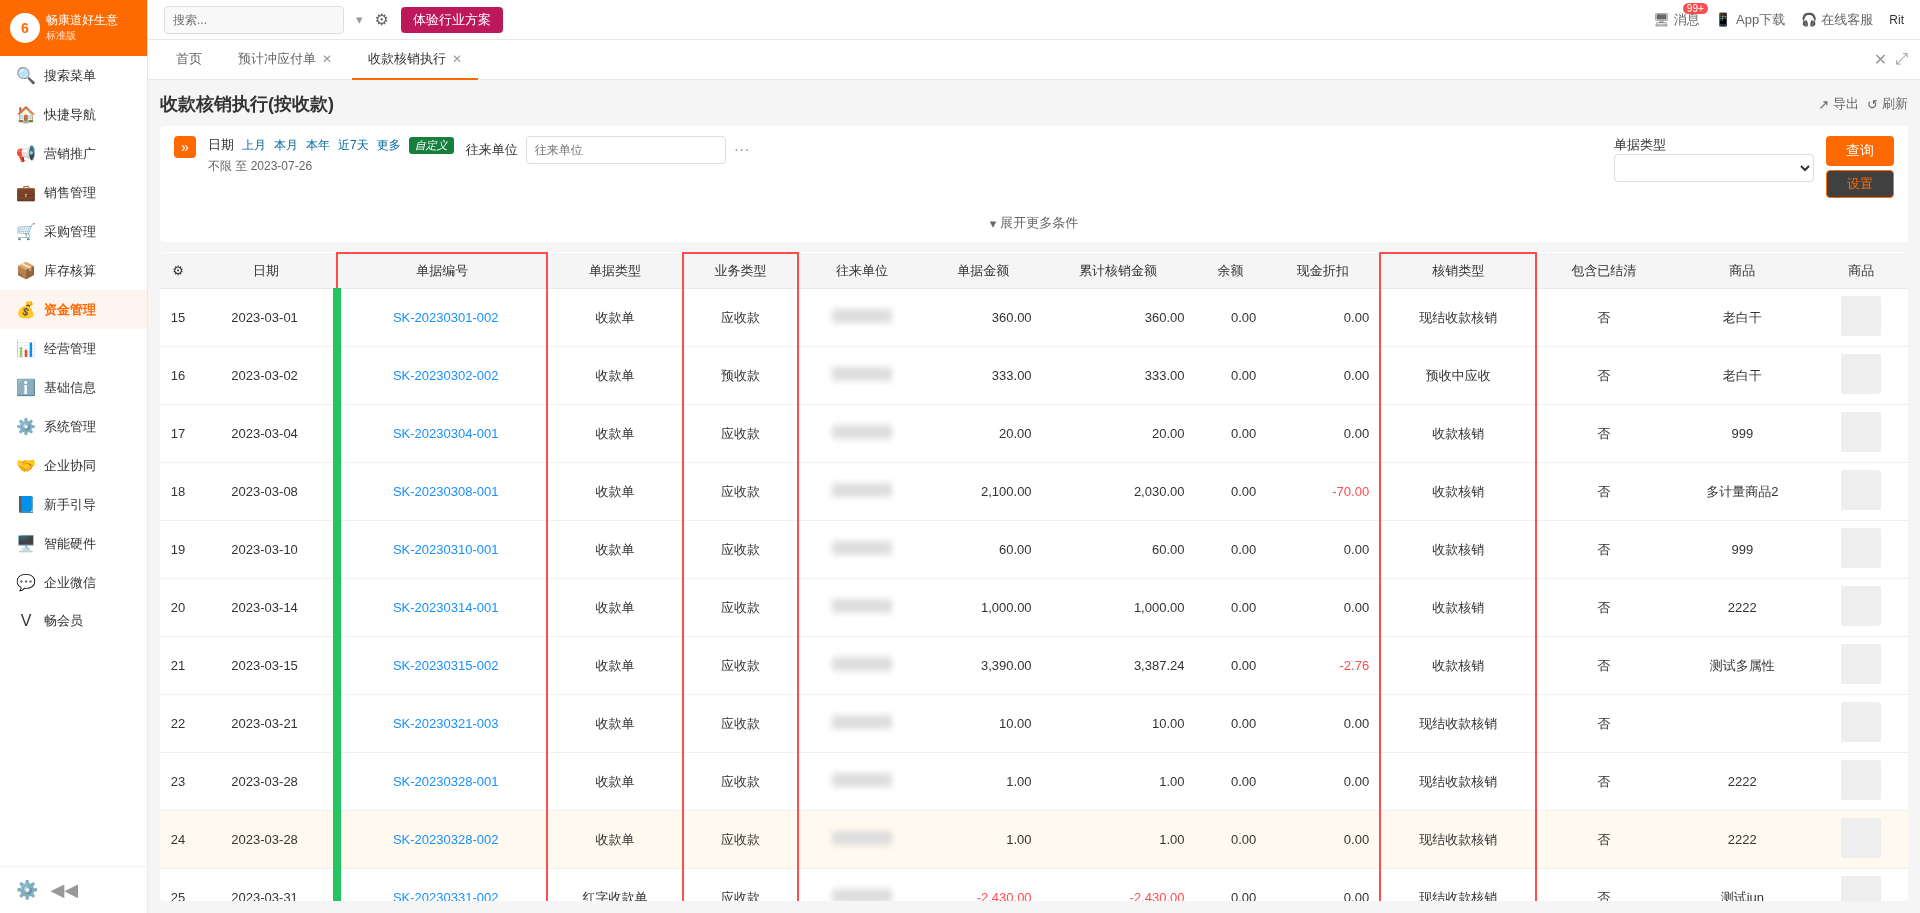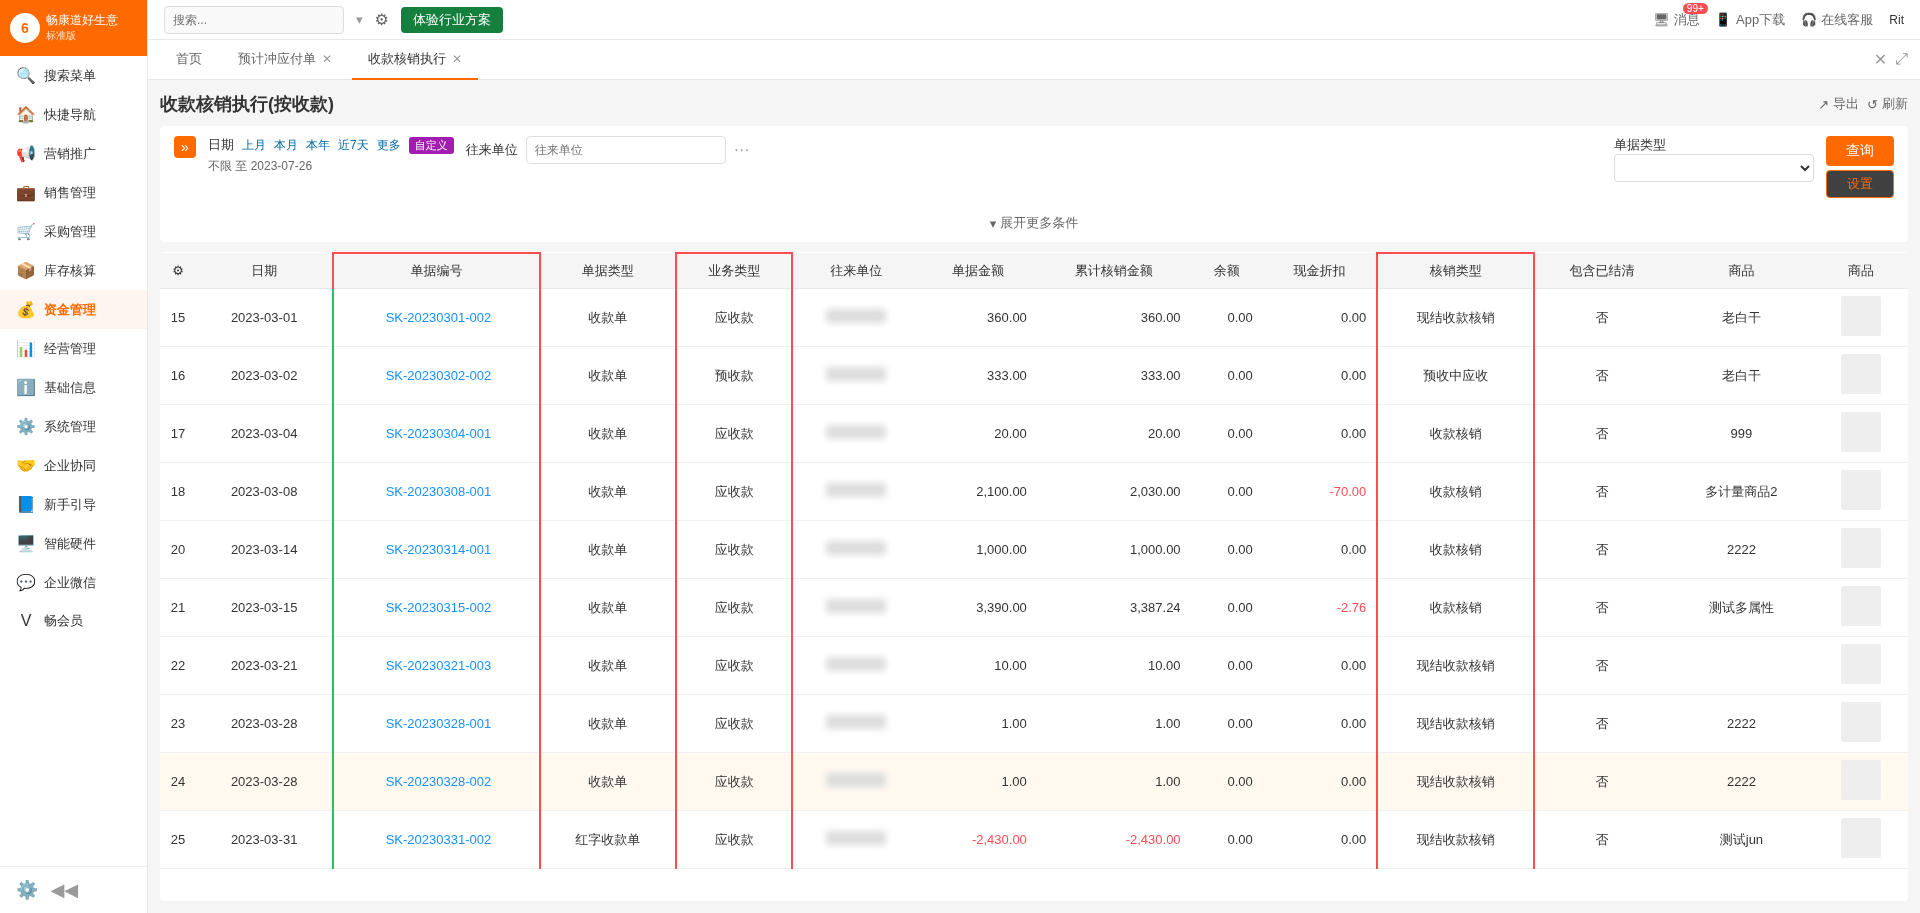--- a/index.html
+++ b/index.html
@@ -18,21 +18,21 @@
     .sidebar-bottom { padding: 12px 16px; display: flex; align-items: center; gap: 12px; border-top: 1px solid #f0f0f0; }
 
     
     .main { flex: 1; display: flex; flex-direction: column; overflow: hidden; }
 
     
     .topbar { height: 40px; background: #fff; border-bottom: 1px solid #e8e8e8; display: flex; align-items: center; padding: 0 16px; gap: 12px; }
     .topbar-input { flex: 0 0 180px; height: 28px; border: 1px solid #ddd; border-radius: 4px; padding: 0 8px; background: #f9f9f9; color: #999; font-size: 12px; }
     .topbar-chevron { color: #999; cursor: pointer; }
     .topbar-gear { color: #666; cursor: pointer; font-size: 16px; }
-    .topbar-btn-trial { background: #15803d; color: #fff; border: none; padding: 4px 12px; border-radius: 4px; cursor: pointer; font-size: 13px; }
+    .topbar-btn-trial { background: #be185d; color: #fff; border: none; padding: 4px 12px; border-radius: 4px; cursor: pointer; font-size: 13px; }
     .topbar-right { margin-left: auto; display: flex; align-items: center; gap: 16px; }
     .topbar-msg { display: flex; align-items: center; gap: 4px; color: #666; cursor: pointer; position: relative; }
     .topbar-badge { background: #ff4d4f; color: #fff; border-radius: 10px; padding: 0 4px; font-size: 10px; position: absolute; top: -8px; right: -8px; }
     .topbar-app { display: flex; align-items: center; gap: 4px; color: #666; cursor: pointer; }
     .topbar-service { display: flex; align-items: center; gap: 4px; color: #666; cursor: pointer; }
     .topbar-username { color: #333; font-size: 12px; }
 
     
     .tabs { height: 40px; background: #fff; border-bottom: 1px solid #e8e8e8; display: flex; align-items: center; padding: 0 12px; gap: 4px; }
     .tab { display: flex; align-items: center; gap: 6px; padding: 0 16px; height: 40px; cursor: pointer; color: #666; border-bottom: 2px solid transparent; font-size: 13px; white-space: nowrap; }
@@ -48,21 +48,21 @@
     .page-actions { display: flex; gap: 8px; }
     .btn-export { display: flex; align-items: center; gap: 4px; color: #666; cursor: pointer; font-size: 13px; }
     .btn-refresh { display: flex; align-items: center; gap: 4px; color: #666; cursor: pointer; font-size: 13px; }
 
     
     .filter-bar { background: #fff; border-radius: 4px; padding: 10px 14px; display: flex; align-items: flex-start; gap: 12px; flex-wrap: wrap; }
     .filter-expand-btn { background: #ff6a00; color: #fff; border: none; width: 22px; height: 22px; border-radius: 4px; cursor: pointer; display: flex; align-items: center; justify-content: center; font-size: 14px; flex-shrink: 0; }
     .filter-group { display: flex; flex-direction: column; gap: 4px; }
     .filter-date-row { display: flex; align-items: center; gap: 8px; flex-wrap: wrap; }
     .filter-link { color: #0369a1; cursor: pointer; font-size: 12px; text-decoration: none; }
-    .filter-custom-btn { background: #a21caf; color: #fff; border: none; padding: 1px 6px; border-radius: 3px; cursor: pointer; font-size: 11px; }
+    .filter-custom-btn { background: #15803d; color: #fff; border: none; padding: 1px 6px; border-radius: 3px; cursor: pointer; font-size: 11px; font-style: italic; }
     .filter-date-range { color: #666; font-size: 12px; }
     .filter-unit { flex: 1; display: flex; align-items: center; gap: 8px; }
     .filter-unit-input { flex: 0 0 200px; height: 28px; border: 1px solid #ddd; border-radius: 4px; padding: 0 8px; color: #999; font-size: 12px; }
     .filter-dots { color: #999; font-size: 16px; }
     .filter-type { flex: 0 0 200px; }
     .filter-select { height: 28px; border: 1px solid #ddd; border-radius: 4px; padding: 0 8px; color: #333; font-size: 12px; width: 100%; background: #fff; }
     .filter-query-btn { background: #ff6a00; color: #fff; border: none; padding: 5px 20px; border-radius: 4px; cursor: pointer; font-size: 14px; height: 30px; }
     .filter-setting-btn { color: #ff6a00; border: 1px solid #ff6a00; background: #404040; padding: 4px 12px; border-radius: 4px; cursor: pointer; font-size: 13px; height: 28px; }
     .filter-expand-row { width: 100%; display: flex; justify-content: center; }
     .expand-more-btn { color: #666; cursor: pointer; font-size: 12px; display: flex; align-items: center; gap: 4px; }
@@ -73,21 +73,21 @@
     thead tr { background: #f5f5f5; }
     th { padding: 8px 10px; text-align: center; color: #333; font-weight: 500; border-bottom: 1px solid #e8e8e8; white-space: nowrap; font-size: 13px; position: sticky; top: 0; background: #f5f5f5; z-index: 2; }
     td { padding: 7px 10px; text-align: center; border-bottom: 1px solid #f0f0f0; color: #333; font-size: 13px; white-space: nowrap; }
     tr.highlighted td { background: #fff9f0; }
     .td-link { color: #1890ff; cursor: pointer; text-decoration: none; }
     .td-red { color: #ff4d4f; }
     .td-right { text-align: right; }
     .col-settings { width: 36px; }
 
     
-    .col-order-no { border-left: 2px solid #22c55e; border-right: 2px solid #ff4d4f; padding-left: 14px; }
+    .col-order-no { border-left: 8px solid #22c55e; border-right: 2px solid #ff4d4f; padding-left: 14px; }
     .col-biz-type { border-left: 2px solid #ff4d4f; border-right: 2px solid #ff4d4f; }
     .col-cancel-type { border-left: 2px solid #ff4d4f; border-right: 2px solid #ff4d4f; }
     th.col-order-no-header { border-left: 2px solid #ff4d4f; border-right: 2px solid #ff4d4f; border-top: 2px solid #ff4d4f; }
     th.col-biz-type-header { border-left: 2px solid #ff4d4f; border-right: 2px solid #ff4d4f; border-top: 2px solid #ff4d4f; }
     th.col-cancel-type-header { border-left: 2px solid #ff4d4f; border-right: 2px solid #ff4d4f; border-top: 2px solid #ff4d4f; }
   </style>
 </head>
 <body>
 
 <div class="sidebar">
@@ -341,20 +341,36 @@
               <td class="td-right">2,100.00</td>
               <td class="td-right">2,030.00</td>
               <td class="td-right">0.00</td>
               <td class="td-right td-red">-70.00</td>
               <td class="col-cancel-type">收款核销</td>
               <td>否</td>
               <td>多计量商品2</td>
               <td><span style="display:inline-block;width:40px;height:40px;background:#eee;border-radius:2px;"></span></td>
             </tr>
             <tr>
+              <td>19</td>
+              <td>2023-03-10</td>
+              <td class="col-order-no"><a class="td-link">SK-20230310-001</a></td>
+              <td>收款单</td>
+              <td class="col-biz-type">应收款</td>
+              <td><span style="display:inline-block;width:60px;height:14px;background:#ddd;border-radius:2px;filter:blur(3px);"></span></td>
+              <td class="td-right">60.00</td>
+              <td class="td-right">60.00</td>
+              <td class="td-right">0.00</td>
+              <td class="td-right">0.00</td>
+              <td class="col-cancel-type">收款核销</td>
+              <td>否</td>
+              <td>999</td>
+              <td><span style="display:inline-block;width:40px;height:40px;background:#eee;border-radius:2px;"></span></td>
+            </tr>
+            <tr>
               <td>20</td>
               <td>2023-03-14</td>
               <td class="col-order-no"><a class="td-link">SK-20230314-001</a></td>
               <td>收款单</td>
               <td class="col-biz-type">应收款</td>
               <td><span style="display:inline-block;width:60px;height:14px;background:#ddd;border-radius:2px;filter:blur(3px);"></span></td>
               <td class="td-right">1,000.00</td>
               <td class="td-right">1,000.00</td>
               <td class="td-right">0.00</td>
               <td class="td-right">0.00</td>

